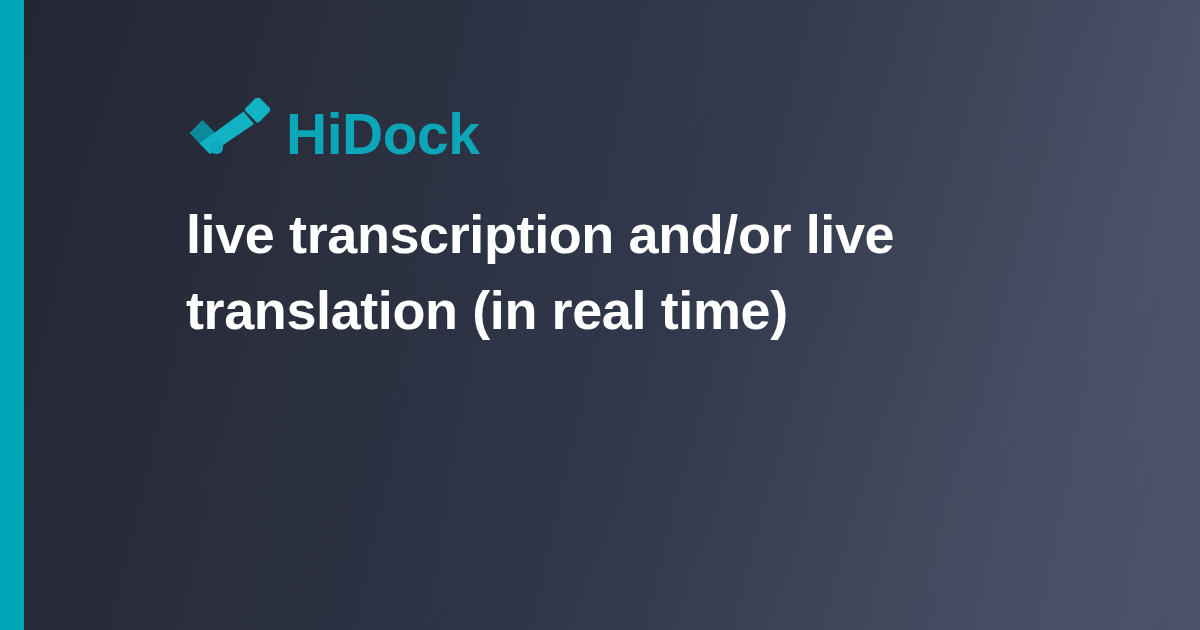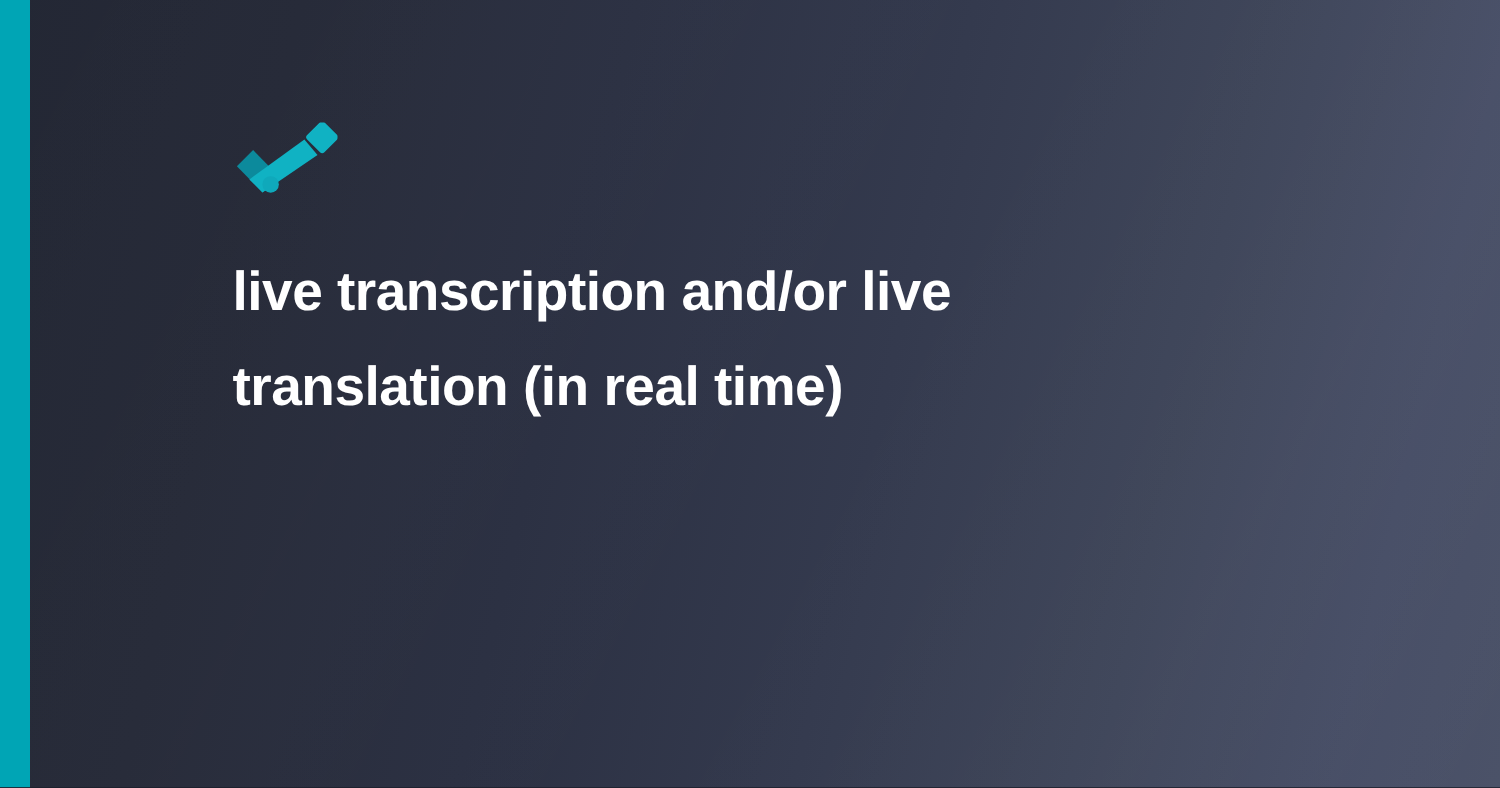--- a/index.html
+++ b/index.html
@@ -90,21 +90,21 @@
     top: 2px;
   }
 
   
   .headline {
     position: absolute;
     top: 196px;
     left: 0;
     width: 780px;
     margin: 0;
-    font-size: 44px;
+    font-size: 54px;
     font-weight: 700;
     line-height: 76px;
     letter-spacing: -0.4px;
     color: #ffffff;
     word-break: normal;
   }
 </style>
 </head>
 <body>
 
@@ -120,18 +120,19 @@
 
         <path d="M3.5 35.0 L16.5 22.0 L37.0 43.0 L24.0 56.0 Z" fill="#0c8a9c"></path>
 
         <path d="M24.0 56.0 L13.5 45.5 L57.5 13.5 L68.0 26.0 Z" fill="#10b2c3"></path>
 
         <circle cx="30.5" cy="49.5" r="6.6" fill="#0fa9bb"></circle>
 
         <rect x="62.0" y="2.0" width="19.5" height="19.5" rx="2.5" transform="rotate(45 71.75 11.75)" fill="#10b2c3"></rect>
       </svg>
 
+      <span class="brand-name">HiDock</span>
     </div>
 
     <h1 class="headline">live transcription and/or live translation (in real time)</h1>
 
   </div>
 </div>
 
 </body></html>

